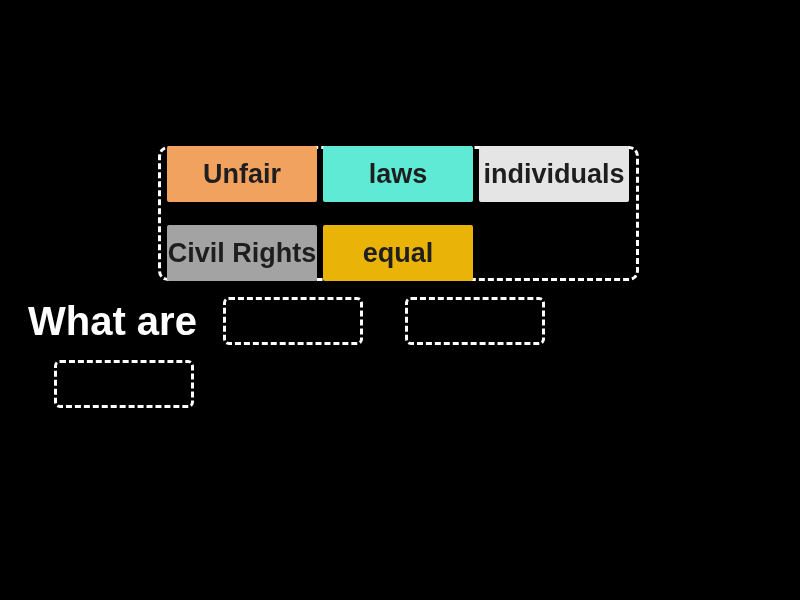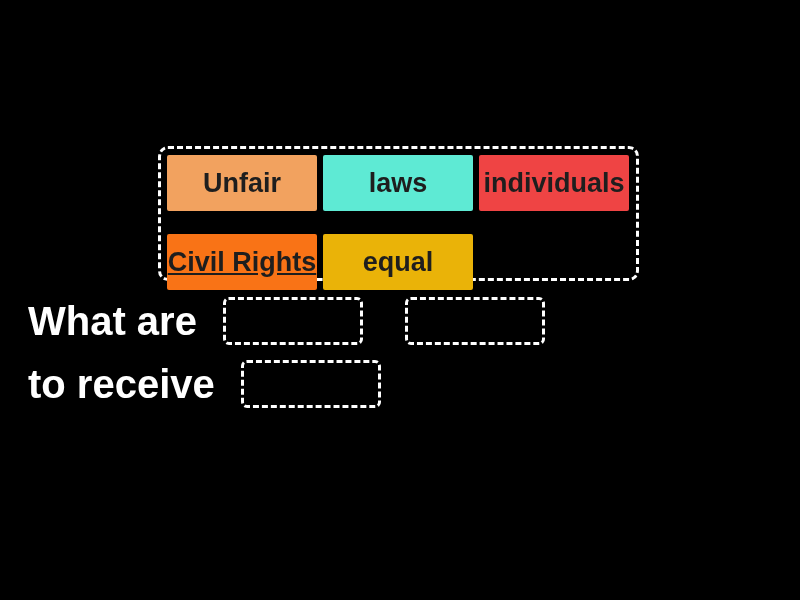--- a/index.html
+++ b/index.html
@@ -23,20 +23,21 @@
     top: 146px;
     width: 481px;
     height: 135px;
     box-sizing: border-box;
     border: 3px dashed #ffffff;
     border-radius: 10px;
     padding: 6px;
     display: flex;
     flex-direction: column;
     gap: 23px;
+    justify-content: center;
   }
   .bank-row {
     display: flex;
     flex-direction: row;
     gap: 6px;
   }
   .tile {
     width: 150px;
     height: 56px;
     box-sizing: border-box;
@@ -83,33 +84,32 @@
 </style>
 </head>
 <body>
 
 <div class="stage" style="background-color: rgb(0, 0, 0);">
 
   <div class="word-bank" style="border-color: rgb(255, 255, 255);">
     <div class="bank-row">
       <div class="tile" style="background-color: rgb(242, 162, 95); color: rgb(30, 30, 30);">Unfair</div>
       <div class="tile" style="background-color: #5eead4; color: rgb(30, 30, 30);">laws</div>
-      <div class="tile" style="background-color: #ef4444; color: rgb(30, 30, 30);">individuals</div>
+      <div class="tile" style="background-color: #e5e5e5; color: rgb(30, 30, 30);">individuals</div>
     </div>
     <div class="bank-row">
-      <div class="tile" style="background-color: #f97316; color: rgb(30, 30, 30); text-decoration: underline;">Civil Rights</div>
+      <div class="tile" style="background-color: #a3a3a3; color: rgb(30, 30, 30);">Civil Rights</div>
       <div class="tile" style="background-color: #eab308; color: rgb(30, 30, 30);">equal</div>
     </div>
   </div>
 
   <div class="sentence" style="color: rgb(255, 255, 255); text-align: right;">
     <div class="sentence-line">
       <span class="sentence-text">What are</span>
       <span class="blank"></span>
       <span class="blank"></span>
     </div>
     <div class="sentence-line">
-      <span class="sentence-text">to receive</span>
       <span class="blank"></span>
     </div>
   </div>
 
 </div>
 
 </body></html>

